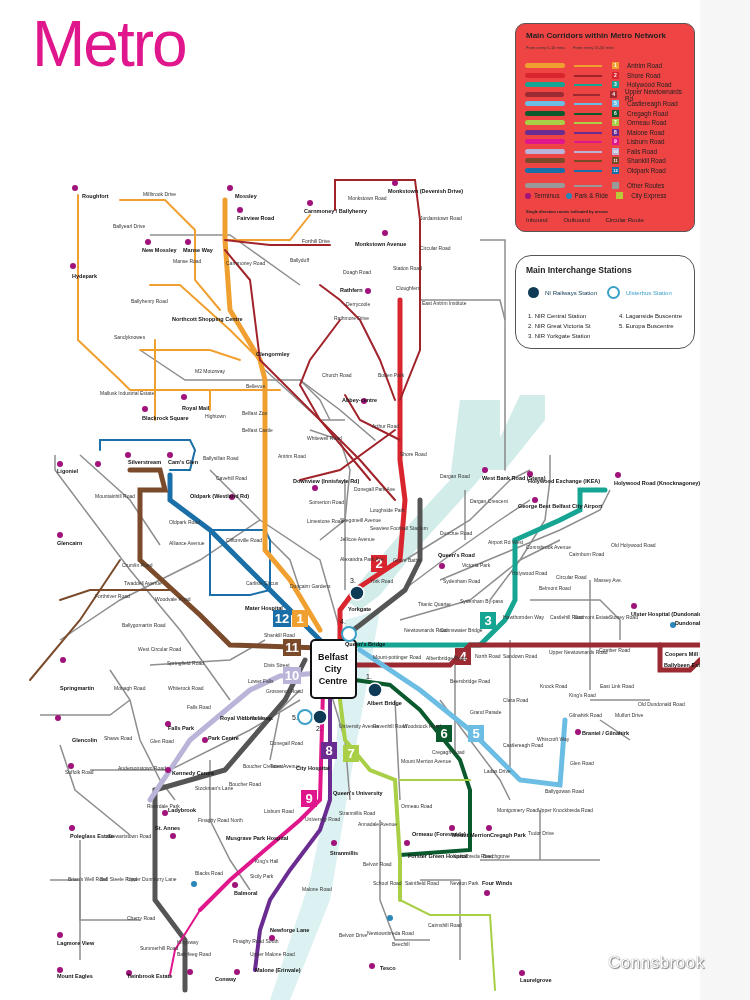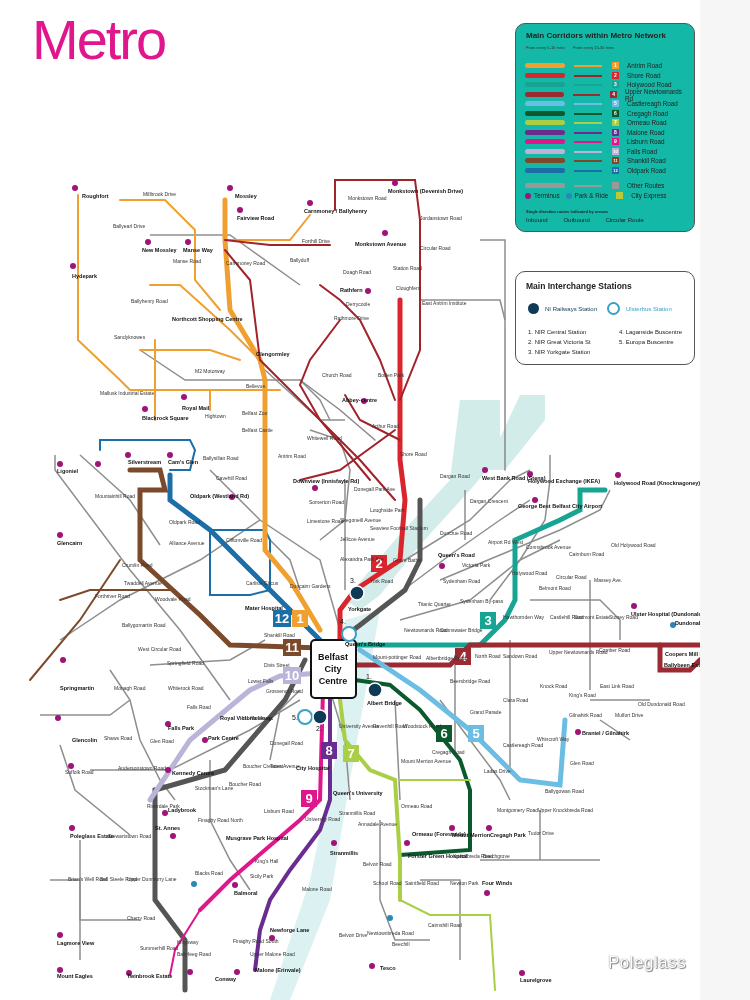--- a/index.html
+++ b/index.html
@@ -1,30 +1,30 @@
 <!DOCTYPE html>
 <html><head>
 <meta charset="utf-8">
 <style>
   html,body{margin:0;padding:0;background:#ffffff;}
   body{width:750px;height:1000px;position:relative;overflow:hidden;font-family:"Liberation Sans",sans-serif;}
   .page{position:absolute;left:0;top:0;width:700px;height:1000px;background:#ffffff;}
   .rightgutter{position:absolute;left:700px;top:0;width:50px;height:1000px;background:#f6f6f6;}
-  .title{position:absolute;left:32px;top:12px;font-size:56px;color:#e0168c;letter-spacing:-2px;line-height:1;font-family:"Liberation Sans",sans-serif;}
+  .title{position:absolute;left:32px;top:12px;font-size:64px;color:#e0168c;letter-spacing:-2px;line-height:1;font-family:"Liberation Sans",sans-serif;}
   .subtitle{position:absolute;left:33px;top:112px;font-size:40px;color:#d01a86;line-height:1;letter-spacing:-1px;}
-  .legend{position:absolute;left:515px;top:23px;width:178px;height:207px;border:1.5px solid #555;border-radius:10px;background:#14b8a6;font-size:7px;color:#222;}
+  .legend{position:absolute;left:515px;top:23px;width:178px;height:207px;border:1.5px solid #555;border-radius:10px;background:#ef4444;font-size:7px;color:#222;}
   .legend h3{margin:7px 0 0 10px;font-size:8px;font-weight:bold;}
   .freq{position:absolute;top:22px;font-size:4px;color:#333;line-height:1.1;}
   .lrow{position:absolute;left:9px;height:9px;width:165px;display:flex;align-items:center;}
   .lthick{width:40px;height:5px;border-radius:3px;}
   .lthin{width:28px;height:2px;margin-left:9px;}
   .lbadge{width:7px;height:7px;margin-left:10px;font-size:5px;color:#fff;font-weight:bold;text-align:center;line-height:7px;}
   .llabel{margin-left:8px;font-size:6.3px;}
   .lfoot{position:absolute;left:10px;font-size:6px;}
-  .inter{position:absolute;left:515px;top:271px;width:178px;height:92px;border:1.5px solid #555;border-radius:10px;background:#fff;font-size:7px;color:#222;}
+  .inter{position:absolute;left:515px;top:255px;width:178px;height:92px;border:1.5px solid #555;border-radius:16px;background:#fff;font-size:7px;color:#222;}
   .inter h3{margin:9px 0 0 10px;font-size:8.5px;font-weight:bold;}
   .watermark{position:absolute;left:608px;top:953px;font-size:17px;color:#fff;text-shadow:0 0 1px #555,1px 1px 1px #888;letter-spacing:0.5px;}
   svg text{font-family:"Liberation Sans",sans-serif;}
 </style>
 </head>
 <body>
 
 <div class="page">
 
   <div class="title">Metro</div>
@@ -597,13 +597,13 @@
       <div>3.  NIR Yorkgate Station</div>
     </div>
     <div style="position:absolute;top:55px;left:103px;font-size:6px;line-height:10px;">
       <div>4.  Laganside Buscentre</div>
       <div>5.  Europa Buscentre</div>
     </div>
   </div>
 
 </div>
 <div class="rightgutter"></div>
-<div class="watermark">Poleglass</div>
+<div class="watermark">Connsbrook</div>
 
 </body></html>

